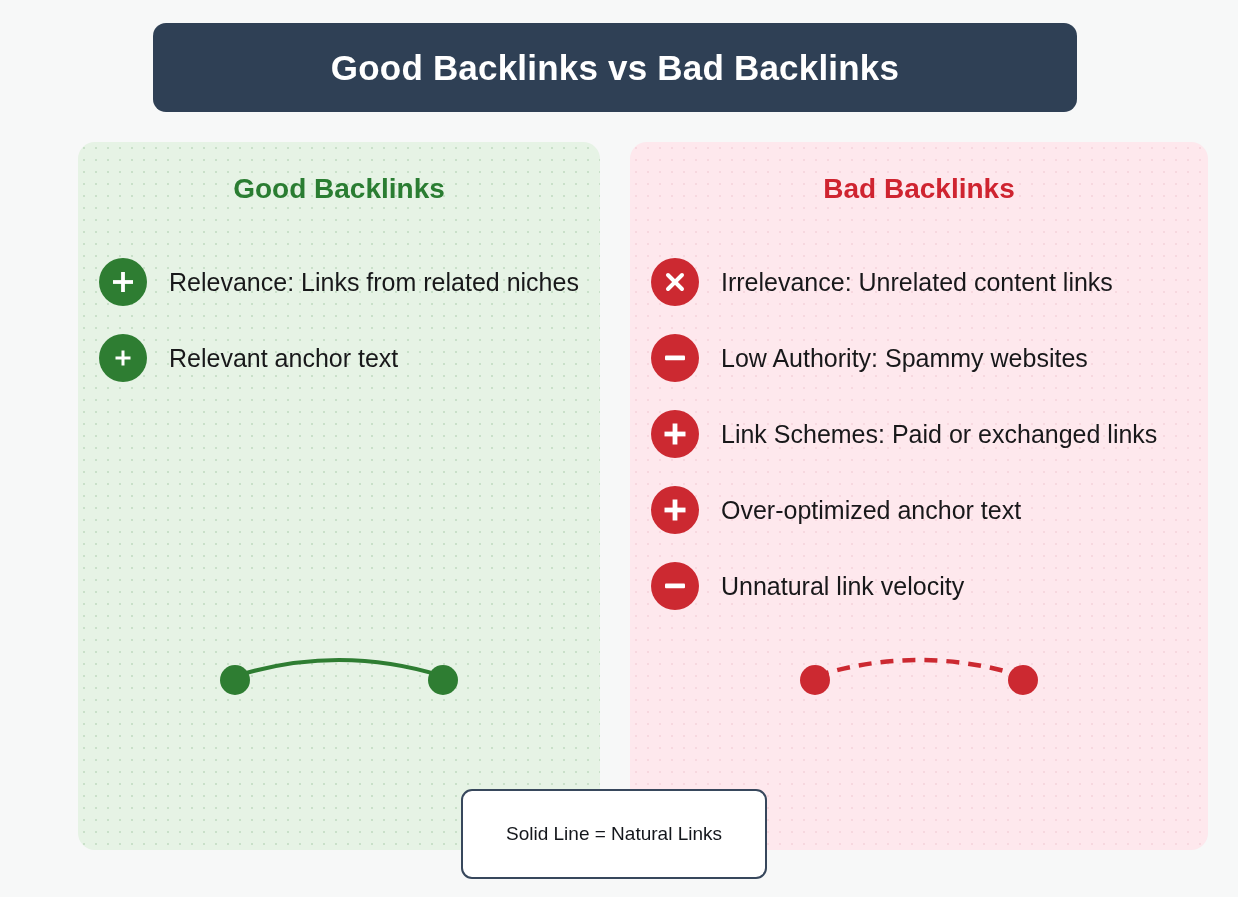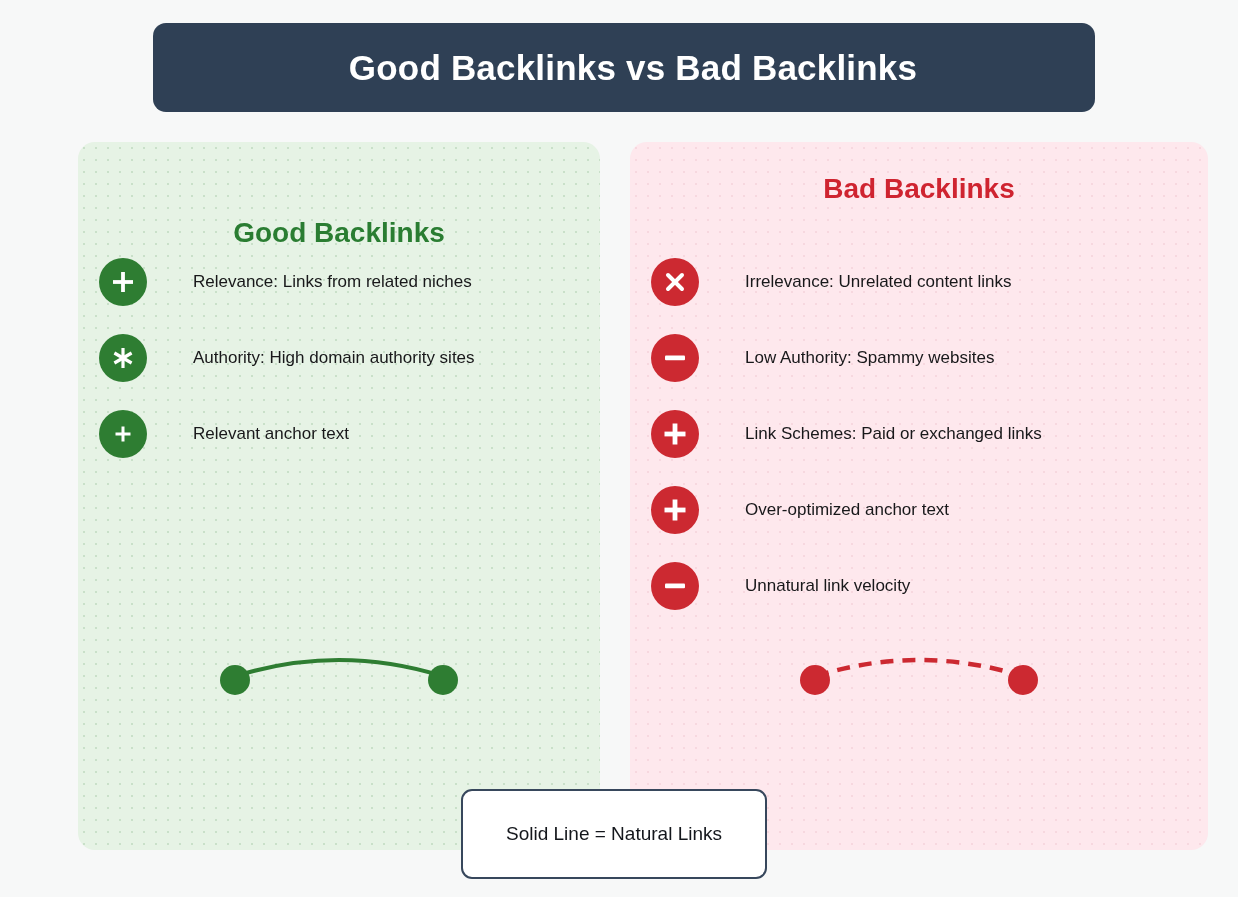--- a/index.html
+++ b/index.html
@@ -25,21 +25,20 @@
     position: absolute;
     left: 153px;
     top: 23px;
     width: 924px;
     height: 89px;
     background: #2f4055;
     border-radius: 13px;
     display: flex;
     align-items: center;
     justify-content: center;
-    padding-left: 18px;
   }
   .title-banner .title-text {
     color: #ffffff;
     font-size: 35px;
     font-weight: bold;
     letter-spacing: 0.2px;
     text-align: center;
   }
 
   
@@ -67,21 +66,21 @@
 
   .panel-heading {
     position: absolute;
     top: 31px;
     left: 0;
     width: 100%;
     text-align: center;
     font-size: 28px;
     font-weight: bold;
   }
-  .panel-good .panel-heading { color: #2a7d32; margin-top: 44px; }
+  .panel-good .panel-heading { color: #2a7d32; }
   .panel-bad .panel-heading { color: #cf2430; }
 
   
   .items {
     position: absolute;
     top: 102px;
     left: 21px;
     right: 12px;
   }
   .item-row {
@@ -96,25 +95,24 @@
     border-radius: 50%;
     display: flex;
     align-items: center;
     justify-content: center;
     margin-right: 22px;
   }
   .icon-badge.green { background: #2e7d32; }
   .icon-badge.red   { background: #cc2931; }
   .icon-badge svg { display: block; }
   .item-label {
-    font-size: 17px;
+    font-size: 25px;
     color: #18181a;
     line-height: 1.2;
     white-space: nowrap;
-    margin-left: 24px;
   }
 
   
   .link-diagram {
     position: absolute;
     top: 498px;
     left: 0;
     width: 100%;
     display: flex;
     justify-content: center;
@@ -160,32 +158,20 @@
       <div class="item-row">
         <span class="icon-badge green">
           <svg width="26" height="26" viewBox="0 0 26 26">
             <rect x="11.1" y="3" width="3.8" height="20" fill="#ffffff"></rect>
             <rect x="3" y="11.1" width="20" height="3.8" fill="#ffffff"></rect>
           </svg>
         </span>
         <span class="item-label">Relevance: Links from related niches</span>
       </div>
 
-      <div class="item-row">
-        <span class="icon-badge green">
-          <svg width="26" height="26" viewBox="0 0 26 26">
-            <g stroke="#ffffff" stroke-width="3.2" stroke-linecap="butt">
-              <line x1="13" y1="3" x2="13" y2="23"></line>
-              <line x1="4.4" y1="8" x2="21.6" y2="18"></line>
-              <line x1="4.4" y1="18" x2="21.6" y2="8"></line>
-            </g>
-          </svg>
-        </span>
-        <span class="item-label">Authority: High domain authority sites</span>
-      </div>
 
 
 
       <div class="item-row">
         <span class="icon-badge green">
           <svg width="20" height="20" viewBox="0 0 20 20">
             <rect x="8.5" y="2.5" width="3" height="15" fill="#ffffff"></rect>
             <rect x="2.5" y="8.5" width="15" height="3" fill="#ffffff"></rect>
           </svg>
         </span>

